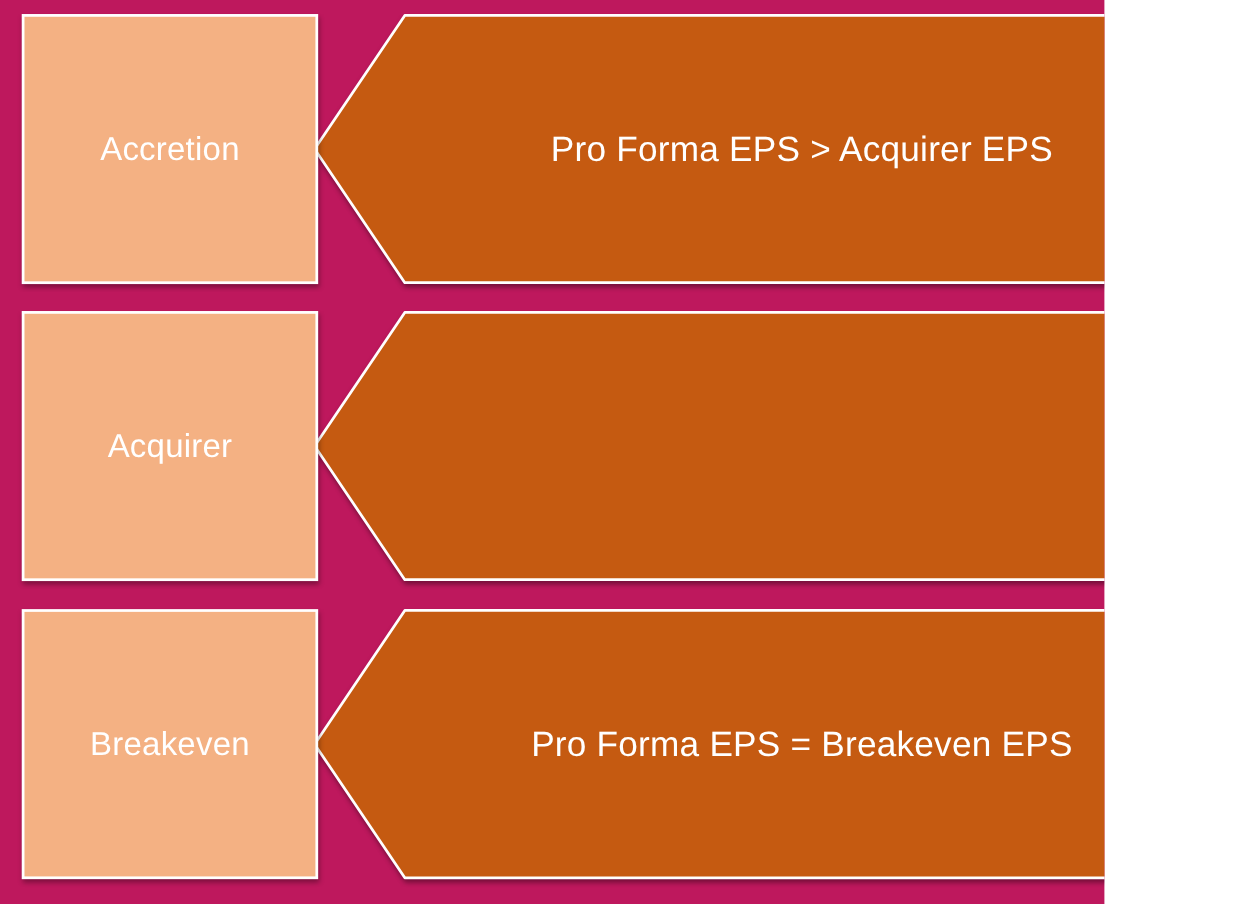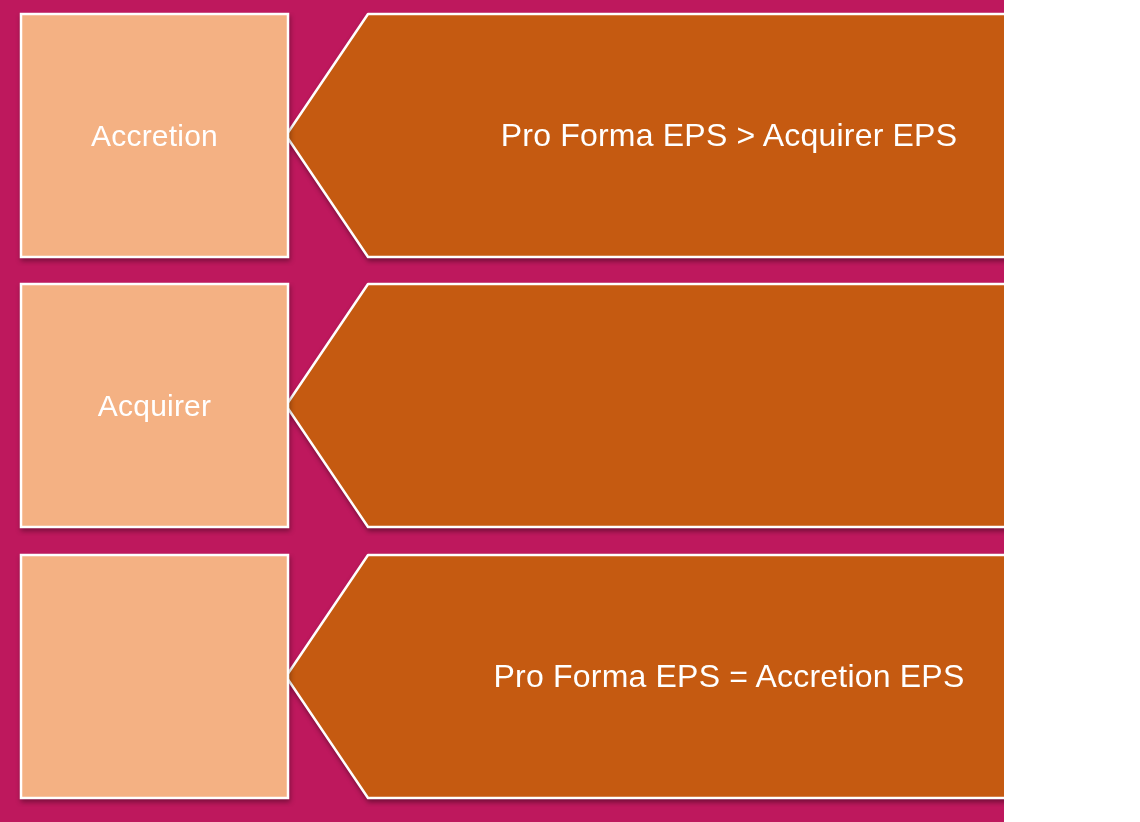--- a/index.html
+++ b/index.html
@@ -95,16 +95,17 @@
       <rect class="label-shape" x="21" y="2" width="267" height="243" fill="#F4B183"></rect>
     </svg>
     <div class="label-text">Acquirer</div>
   </div>
 
   <div class="row row-2">
     <svg class="shapes" width="1140" height="254" viewBox="0 0 1140 254">
       <polygon class="arrow-shape" points="368,2 1124,2 1124,245 368,245 286,123.5" fill="#C55A11"></polygon>
       <rect class="label-shape" x="21" y="2" width="267" height="243" fill="#F4B183"></rect>
     </svg>
-    <div class="arrow-text">Pro Forma EPS = Accretion EPS</div>
+    <div class="label-text">Breakeven</div>
+    <div class="arrow-text">Pro Forma EPS = Breakeven EPS</div>
   </div>
 
 </div>
 
 </body></html>

